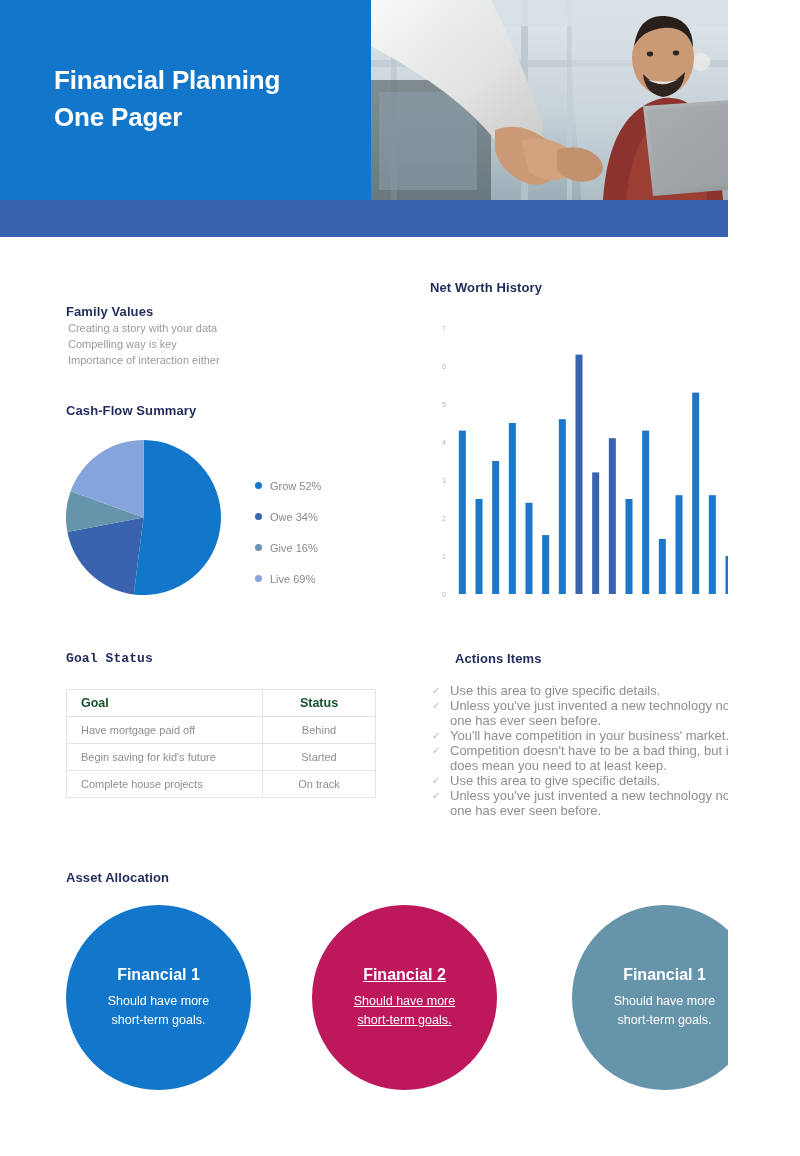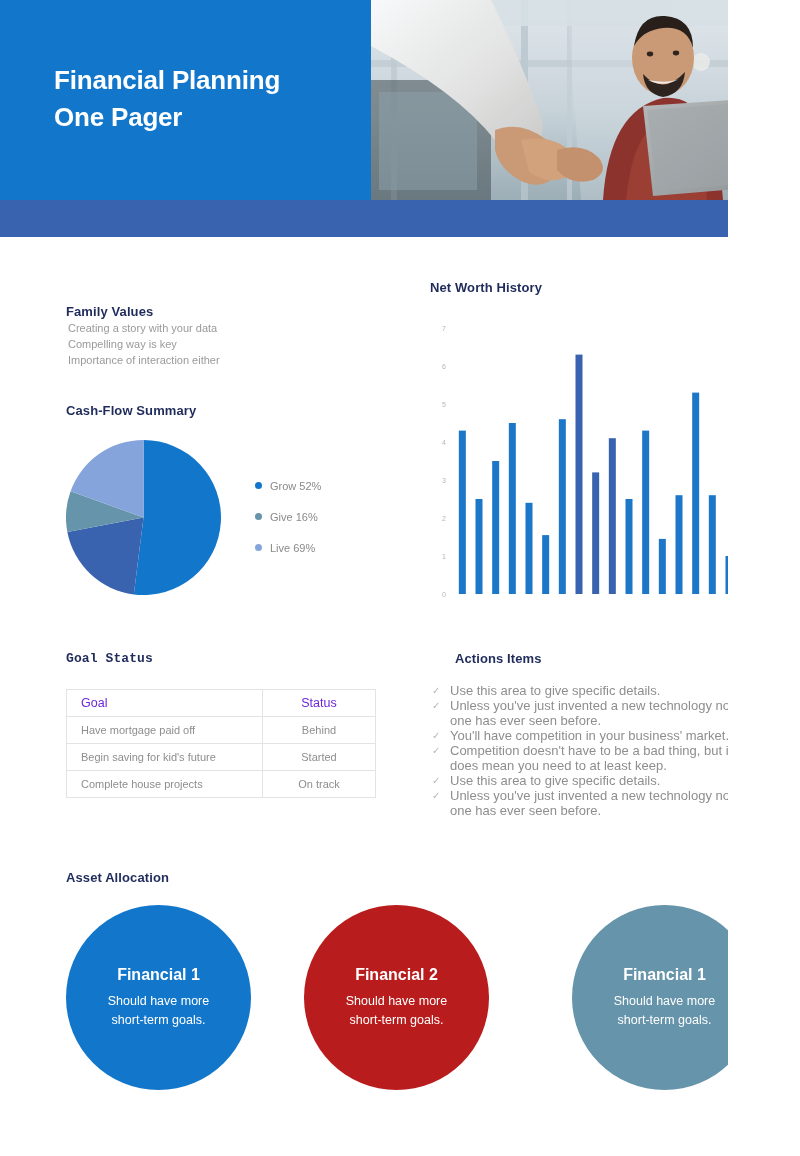--- a/index.html
+++ b/index.html
@@ -124,22 +124,22 @@
   .goal-table th, .goal-table td {
     border: 1px solid #e3e3e3;
     height: 26px;
     padding: 0 0 0 14px;
     font-size: 11px;
     font-weight: normal;
     text-align: left;
     vertical-align: middle;
   }
   .goal-table th {
-    color: #6d28d9;
-    font-weight: normal;
+    color: #14532d;
+    font-weight: bold;
     font-size: 12.5px;
   }
   .goal-table td { color: #8e8e8e; }
   .goal-table th.c2, .goal-table td.c2 {
     text-align: center;
     padding-left: 0;
     width: 112px;
   }
 
   
@@ -275,20 +275,24 @@
         <path d="M 77.5 77.5 L 77.50 0.00 A 77.5 77.5 0 1 1 67.79 154.39 Z" fill="#1277CB"></path>
         <path d="M 77.5 77.5 L 67.79 154.39 A 77.5 77.5 0 0 1 1.37 92.02 Z" fill="#3A63AF"></path>
         <path d="M 77.5 77.5 L 1.37 92.02 A 77.5 77.5 0 0 1 4.58 51.25 Z" fill="#6694AA"></path>
         <path d="M 77.5 77.5 L 4.58 51.25 A 77.5 77.5 0 0 1 77.50 0.00 Z" fill="#85A4DC"></path>
       </svg>
   </div>
   <div class="pie-legend" id="pie-legend">
       <div class="legend-row">
         <span class="legend-dot" style="background: rgb(18, 119, 203);"></span>
         <span class="legend-label">Grow 52%</span>
+      </div>
+      <div class="legend-row">
+        <span class="legend-dot" style="background: rgb(58, 99, 175);"></span>
+        <span class="legend-label">Owe 34%</span>
       </div>
       <div class="legend-row">
         <span class="legend-dot" style="background: rgb(102, 148, 170);"></span>
         <span class="legend-label">Give 16%</span>
       </div>
       <div class="legend-row">
         <span class="legend-dot" style="background: rgb(133, 164, 220);"></span>
         <span class="legend-label">Live 69%</span>
       </div>
     </div>
@@ -376,21 +380,21 @@
         <span class="action-text">Unless you've just invented a new technology no one has ever seen before.</span>
       </div>
     </div>
 
   <div class="sec-title" id="asset-title">Asset Allocation</div>
   <div class="circles" id="circles">
       <div class="circle" style="left: 0px; background: rgb(18, 119, 203);">
         <div class="c-title">Financial 1</div>
         <div class="c-body">Should have more short-term goals.</div>
       </div>
-      <div class="circle" style="left: 238px; background: #b91c1c;">
+      <div class="circle" style="left: 246px; background: #be185d; text-decoration: underline;">
         <div class="c-title">Financial 2</div>
         <div class="c-body">Should have more short-term goals.</div>
       </div>
       <div class="circle" style="left: 506px; background: rgb(102, 148, 170);">
         <div class="c-title">Financial 1</div>
         <div class="c-body">Should have more short-term goals.</div>
       </div>
     </div>
 
 </div>

